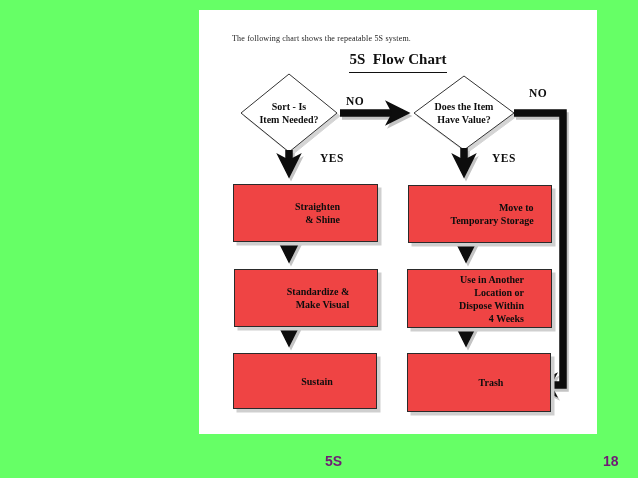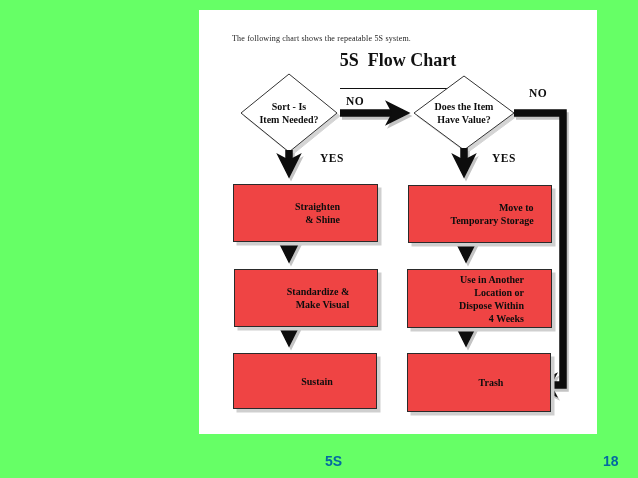--- a/index.html
+++ b/index.html
@@ -26,26 +26,26 @@
     letter-spacing: 0.2px;
   }
   .title-wrap {
     position: absolute;
     left: 0; top: 40px;
     width: 100%;
     text-align: center;
   }
   .title {
     display: inline-block;
-    font-size: 18px;
+    font-size: 15px;
     font-weight: bold;
     color: #111;
     white-space: pre;
     border-bottom: 1.6px solid #111;
-    padding-bottom: 17px;
+    padding-bottom: 4px;
   }
   svg.flow-layer {
     position: absolute;
     left: 0; top: 0;
     width: 398px; height: 424px;
   }
   .diamond {
     fill: #ffffff;
     stroke: #333;
     stroke-width: 1;
@@ -88,21 +88,21 @@
     font-size: 11.5px;
     color: #0d0d0d;
     letter-spacing: 0.5px;
   }
   .footer-label {
     position: absolute;
     top: 453px;
     font-family: "Liberation Sans", sans-serif;
     font-weight: bold;
     font-size: 14px;
-    color: #0369a1;
+    color: #701a75;
   }
   .footer-5s { left: 325px; }
   .footer-page { left: 603px; }
 </style>
 </head>
 <body>
 
 <div class="panel">
 
   <div class="intro">The following chart shows the repeatable 5S system.</div>

